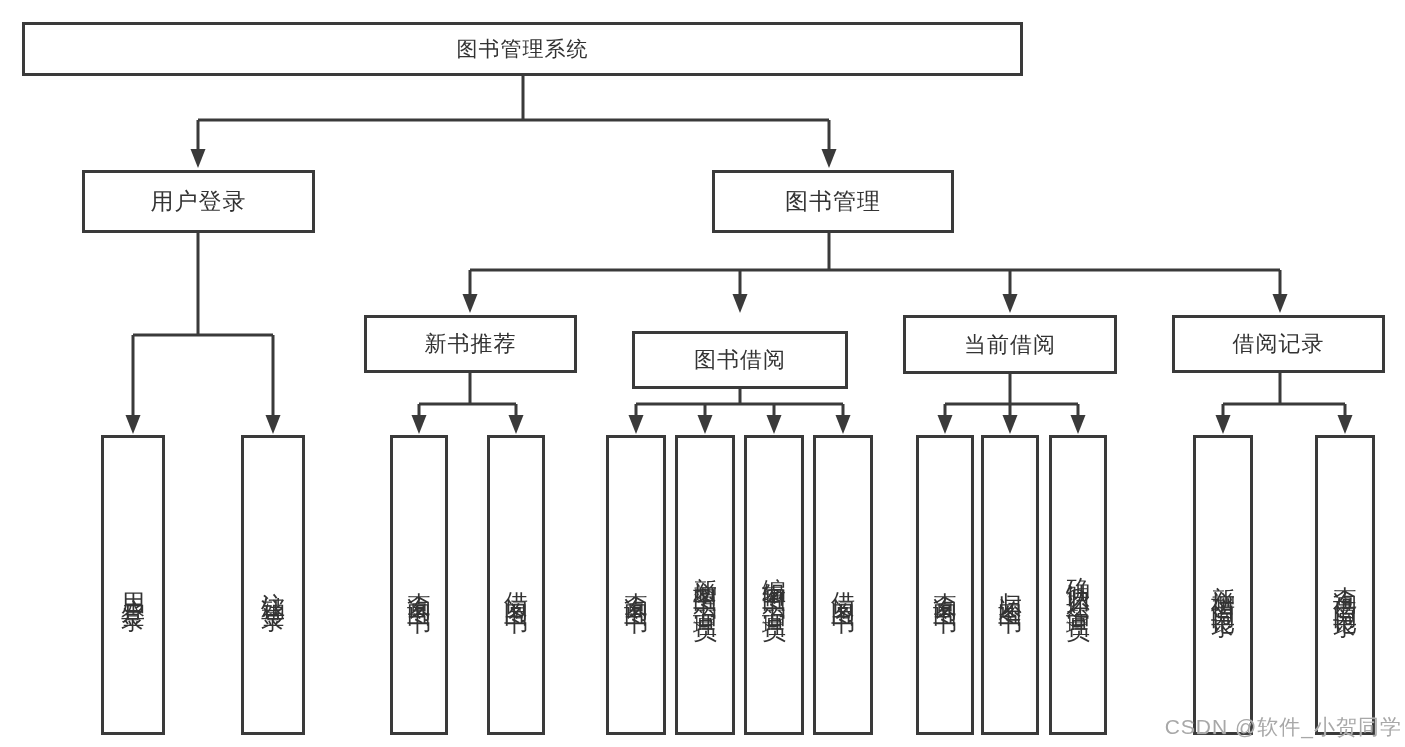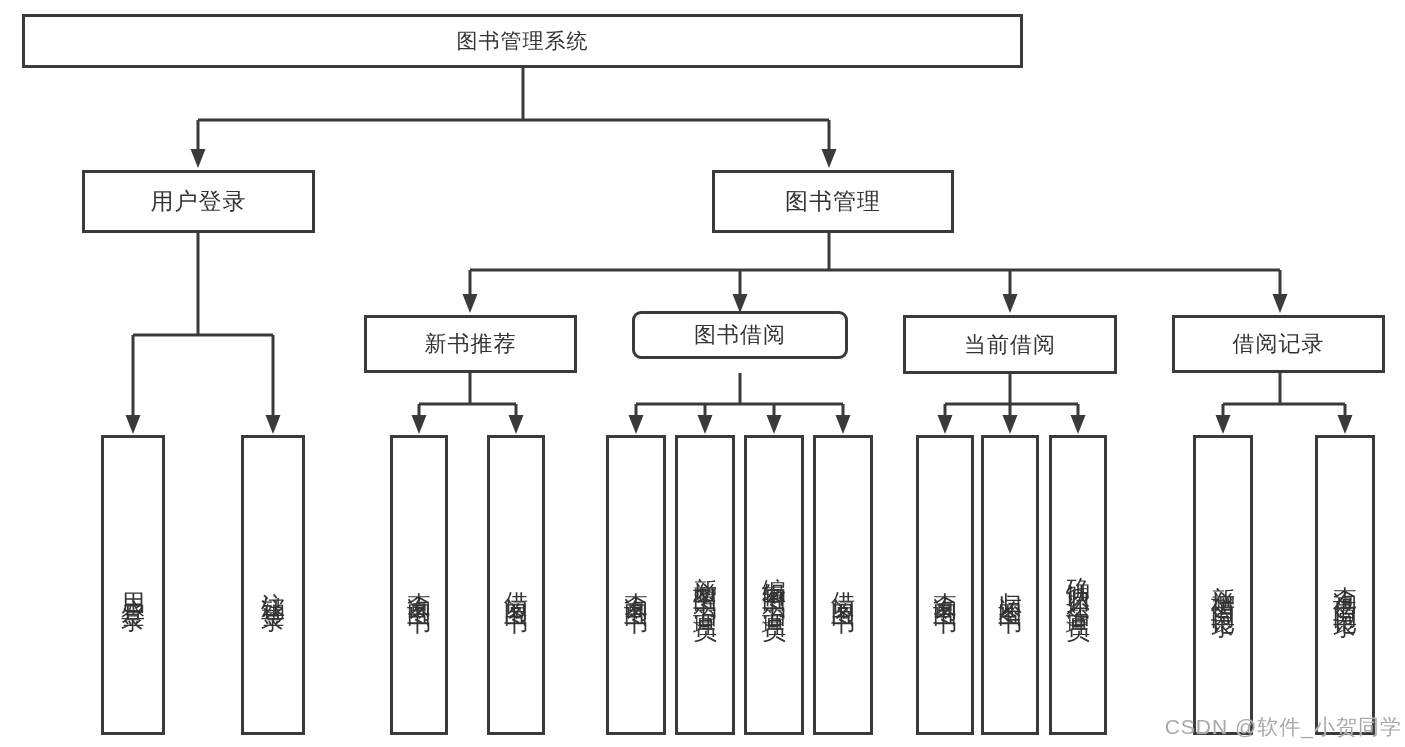--- a/index.html
+++ b/index.html
@@ -94,35 +94,35 @@
       <polygon points="766.5,415 781.5,415 774,434"></polygon>
       <polygon points="835.5,415 850.5,415 843,434"></polygon>
       <polygon points="937.5,415 952.5,415 945,434"></polygon>
       <polygon points="1002.5,415 1017.5,415 1010,434"></polygon>
       <polygon points="1070.5,415 1085.5,415 1078,434"></polygon>
       <polygon points="1215.5,415 1230.5,415 1223,434"></polygon>
       <polygon points="1337.5,415 1352.5,415 1345,434"></polygon>
     </g>
   </svg>
 
-  <div class="box root-box" style="left:22px; top:14px; width:1001px; height:54px;">
+  <div class="box root-box" style="left:22px; top:22px; width:1001px; height:54px;">
     <span>图书管理系统</span>
   </div>
 
   <div class="box branch-box" style="left:82px; top:170px; width:233px; height:63px;">
     <span>用户登录</span>
   </div>
   <div class="box branch-box" style="left:712px; top:170px; width:242px; height:63px;">
     <span>图书管理</span>
   </div>
 
   <div class="box module-box" style="left:364px; top:315px; width:213px; height:58px;">
     <span>新书推荐</span>
   </div>
-  <div class="box module-box" style="left:632px; top:311px; width:216px; height:48px;border-radius:9px;">
+  <div class="box module-box" style="left:632px; top:331px; width:216px; height:58px;">
     <span>图书借阅</span>
   </div>
   <div class="box module-box" style="left:903px; top:315px; width:214px; height:59px;">
     <span>当前借阅</span>
   </div>
   <div class="box module-box" style="left:1172px; top:315px; width:213px; height:58px;">
     <span>借阅记录</span>
   </div>
 
   <div class="box leaf-box" style="left:101px; top:435px; width:64px; height:300px;">

